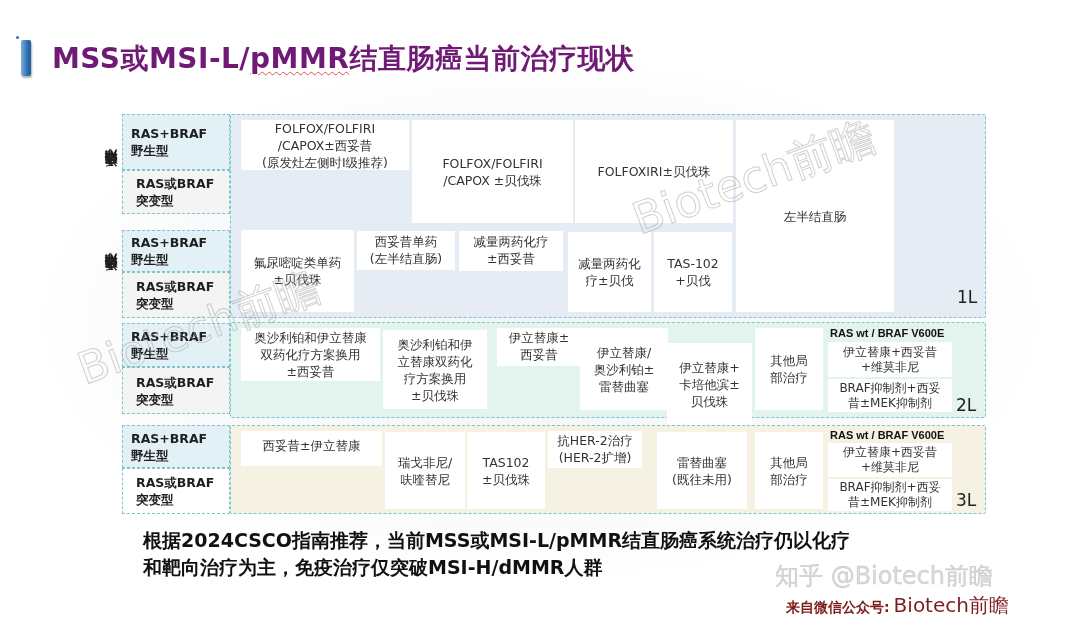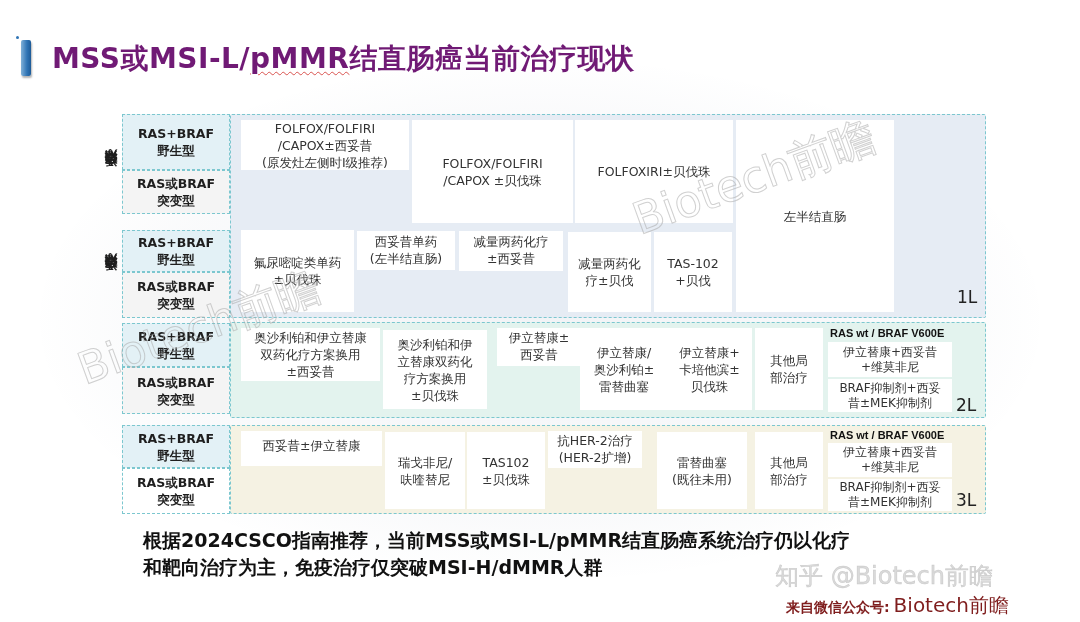--- a/index.html
+++ b/index.html
@@ -26,21 +26,21 @@
 
   .section {
     position: absolute; border: 1.5px dashed #7cc7cf; border-radius: 2px;
   }
   .sec-1l { left: 230px; top: 114px; width: 756px; height: 204px; background: #e6ecf4; }
   .sec-2l { left: 230px; top: 322px; width: 756px; height: 96px; background: #e3f3ee; }
   .sec-3l { left: 230px; top: 425px; width: 756px; height: 89px; background: #f5f2e3; }
 
   .label-box {
     position: absolute; border: 1.5px dashed #7cc7cf;
-    display: flex; align-items: center; justify-content: center; text-align: center;
+    display: flex; align-items: center; justify-content: center; 
     font-size: 12.5px; font-weight: bold; line-height: 17px; color: #1f1f1f;
   }
   .lb-wt { background: #e3f1f6; }
   .lb-mut { background: #f4f4f4; }
   .lb-mut-w { background: #ffffff; }
 
   .vlabel {
     position: absolute; writing-mode: vertical-rl; transform: rotate(180deg);
     font-size: 12.5px; font-weight: bold; color: #1f1f1f; letter-spacing: 1px;
     text-align: center;
@@ -141,21 +141,21 @@
 ±西妥昔</div>
 <div class="cell" style="left:383px; top:330px; width:104px; height:79px; white-space:pre-line;">奥沙利铂和伊
 立替康双药化
 疗方案换用
 ±贝伐珠</div>
 <div class="cell top" style="left:491px; top:328px; width:84px; height:38px; white-space:pre-line; padding-top:1px;margin-left:6px;">伊立替康±
 西妥昔</div>
 <div class="cell" style="left:580px; top:328px; width:88px; height:82px; white-space:pre-line;">伊立替康/
 奥沙利铂±
 雷替曲塞</div>
-<div class="cell" style="left:667px; top:328px; width:85px; height:82px; white-space:pre-line;">伊立替康+
+<div class="cell" style="left:667px; top:343px; width:85px; height:82px; white-space:pre-line;">伊立替康+
 卡培他滨±
 贝伐珠</div>
 <div class="cell" style="left:755px; top:328px; width:68px; height:82px; white-space:pre-line;">其他局
 部治疗</div>
 <div class="sublabel" style="left:830px; top:327px;">RAS wt / BRAF V600E</div>
 <div class="cell" style="left:828px; top:342px; width:124px; height:35px; white-space:pre-line; font-size:12px; line-height:15px;">伊立替康+西妥昔
 +维莫非尼</div>
 <div class="cell" style="left:828px; top:379px; width:124px; height:33px; white-space:pre-line; font-size:12px; line-height:15px;">BRAF抑制剂+西妥
 昔±MEK抑制剂</div>
 <div class="line-tag" style="left:956px; top:395px;">2L</div>

